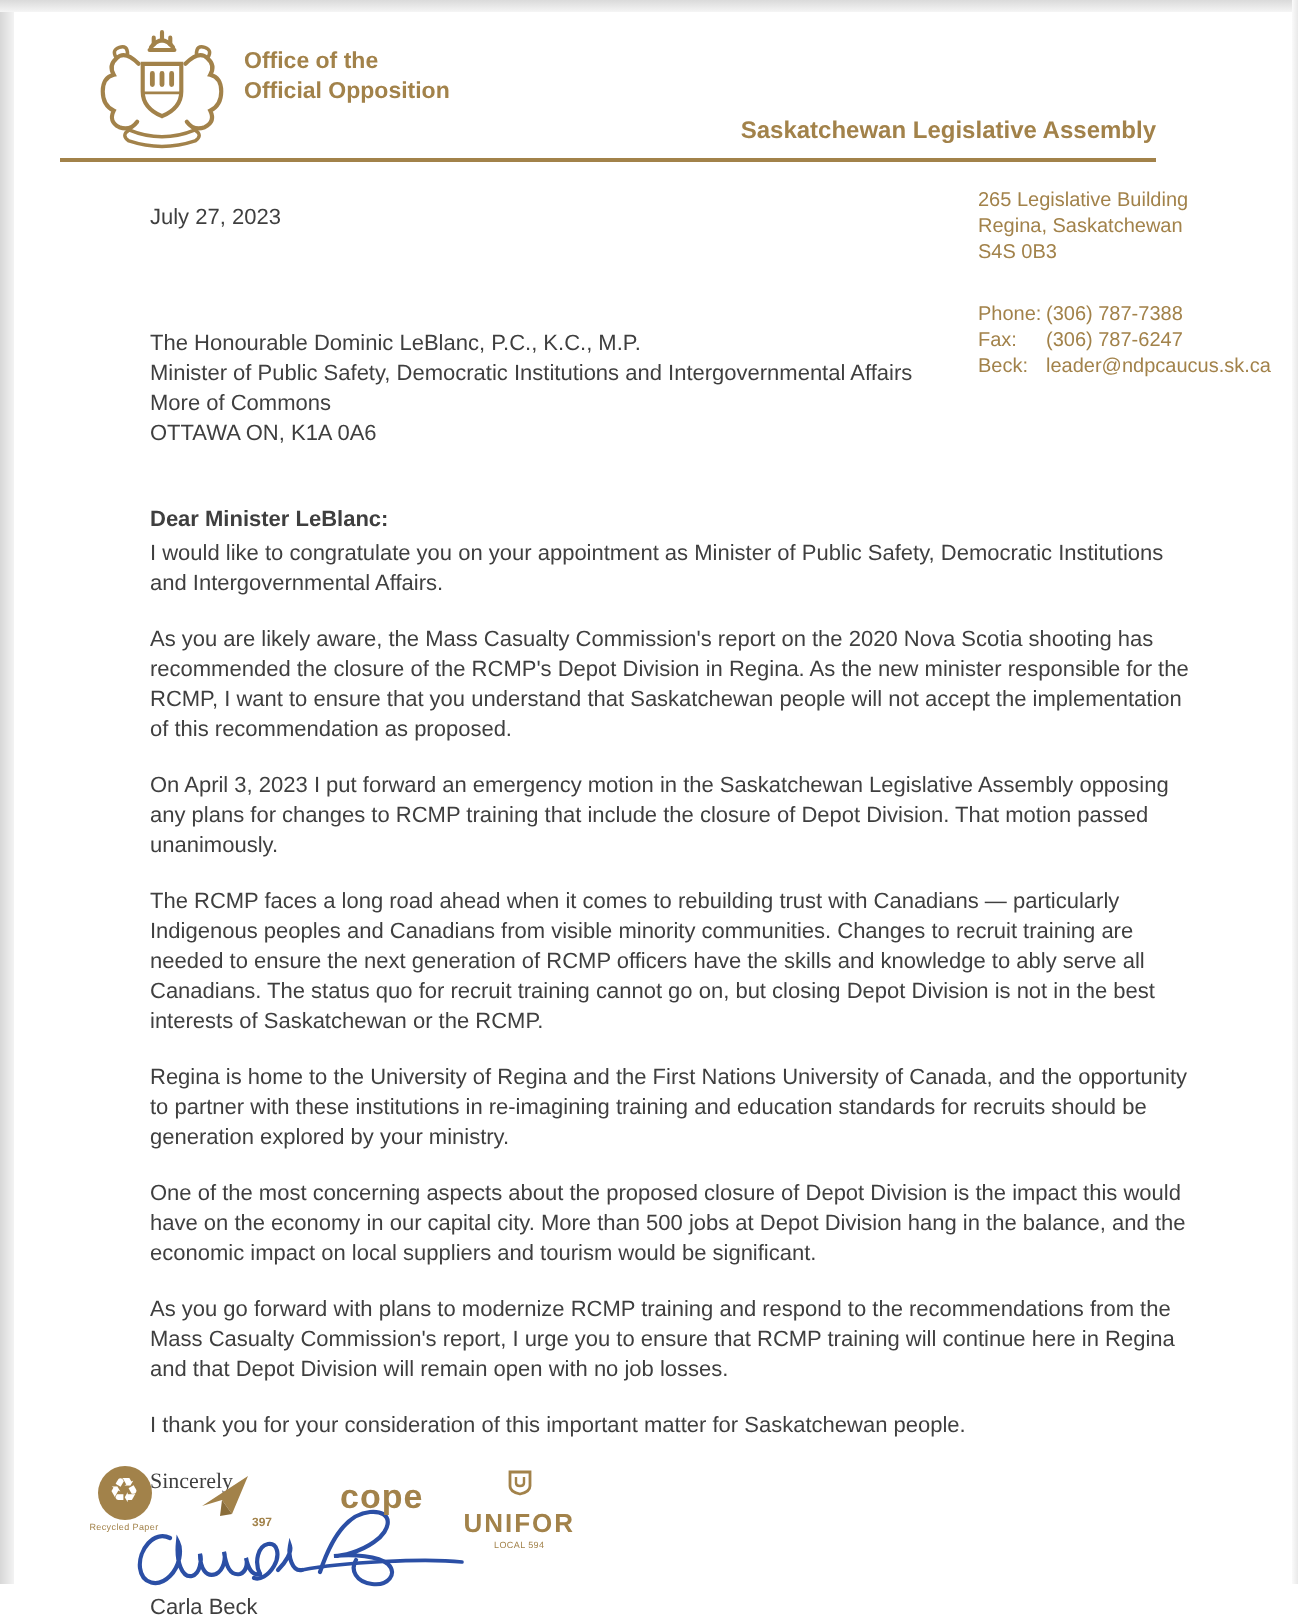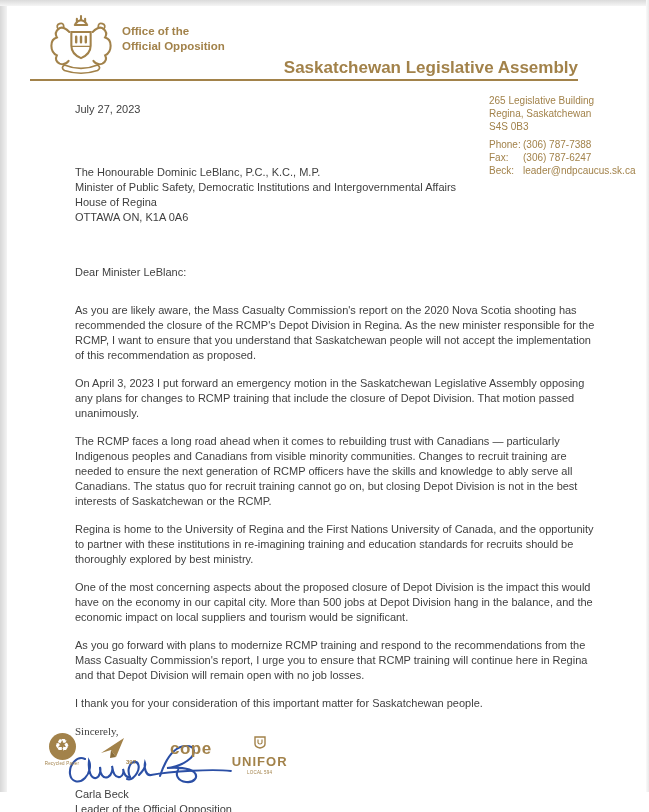--- a/index.html
+++ b/index.html
@@ -27,41 +27,41 @@
 
   
   .header { position: relative; height: 66px; }
   .crest { position: absolute; left: 46px; top: 1px; }
   .office-name {
     position: absolute; left: 122px; top: 11px;
     color: var(--gold); font-weight: bold; font-size: 11.5px; line-height: 1.3;
   }
   .assembly-title {
     position: absolute; right: 71px; top: 45px;
-    color: var(--gold); font-weight: bold; font-size: 17px;
+    color: var(--gold); font-weight: bold; font-size: 12px;
   }
   .gold-rule {
     margin: 0 0 0 30px; width: 548px; height: 2px;
     background: var(--gold); border: none;
   }
 
   
   .contact {
     position: absolute; left: 489px; top: 94px;
     color: var(--gold); font-size: 10px; line-height: 1.32;
   }
-  .contact .grp2 { margin-top: 4px; }
+  .contact .grp2 { margin-top: 17px; }
   .contact-row { display: flex; }
   .contact-row .lbl { width: 34px; }
 
   
   .letter-body { margin: 21px 0 0 75px; width: 524px; font-size: 11px; line-height: 15px; }
   .date-line { margin-bottom: 48px; }
-  .recipient { margin-bottom: 40px; }
-  .salutation { margin-bottom: 23px; }
+  .recipient { margin-bottom: 28px; }
+  .salutation { margin-bottom: 2px; font-weight: bold; }
   .letter-body p.para { margin: 0 0 13px 0; }
   .closing { margin-top: 1px; font-family: Liberation Serif, serif; }
 
   
   .signature-svg { display: block; margin: 2px 0 -6px -12px; }
   .signer-name { }
   .signer-title { }
 
   
   .footer-logos {
@@ -141,30 +141,31 @@
       </div>
     </div>
   </div>
 
   <div class="letter-body">
     <div class="date-line">July 27, 2023</div>
 
     <div class="recipient">
       <div>The Honourable Dominic LeBlanc, P.C., K.C., M.P.</div>
       <div>Minister of Public Safety, Democratic Institutions and Intergovernmental Affairs</div>
-      <div>House of Regina</div>
+      <div>More of Commons</div>
       <div>OTTAWA ON, K1A 0A6</div>
     </div>
 
     <div class="salutation">Dear Minister LeBlanc:</div>
 
+    <p class="para">I would like to congratulate you on your appointment as Minister of Public Safety, Democratic Institutions and Intergovernmental Affairs.</p>
     <p class="para">As you are likely aware, the Mass Casualty Commission's report on the 2020 Nova Scotia shooting has recommended the closure of the RCMP's Depot Division in Regina. As the new minister responsible for the RCMP, I want to ensure that you understand that Saskatchewan people will not accept the implementation of this recommendation as proposed.</p>
     <p class="para">On April 3, 2023 I put forward an emergency motion in the Saskatchewan Legislative Assembly opposing any plans for changes to RCMP training that include the closure of Depot Division. That motion passed unanimously.</p>
     <p class="para">The RCMP faces a long road ahead when it comes to rebuilding trust with Canadians — particularly Indigenous peoples and Canadians from visible minority communities. Changes to recruit training are needed to ensure the next generation of RCMP officers have the skills and knowledge to ably serve all Canadians. The status quo for recruit training cannot go on, but closing Depot Division is not in the best interests of Saskatchewan or the RCMP.</p>
-    <p class="para">Regina is home to the University of Regina and the First Nations University of Canada, and the opportunity to partner with these institutions in re-imagining training and education standards for recruits should be thoroughly explored by best ministry.</p>
+    <p class="para">Regina is home to the University of Regina and the First Nations University of Canada, and the opportunity to partner with these institutions in re-imagining training and education standards for recruits should be generation explored by your ministry.</p>
     <p class="para">One of the most concerning aspects about the proposed closure of Depot Division is the impact this would have on the economy in our capital city. More than 500 jobs at Depot Division hang in the balance, and the economic impact on local suppliers and tourism would be significant.</p>
     <p class="para">As you go forward with plans to modernize RCMP training and respond to the recommendations from the Mass Casualty Commission's report, I urge you to ensure that RCMP training will continue here in Regina and that Depot Division will remain open with no job losses.</p>
     <p class="para">I thank you for your consideration of this important matter for Saskatchewan people.</p>
 
     <div class="closing">Sincerely,</div>
 
     <svg class="signature-svg" width="195" height="52" viewBox="0 0 195 52">
       <g fill="none" stroke="#2b4fa5" stroke-width="2.1" stroke-linecap="round">
         <path d="M22,18 C14,14 6,24 7,33 C8,41 16,43 22,37 C27,32 28,24 26,20 C25,30 28,38 33,37 C37,36 38,29 37,26 C37,33 40,38 45,36 C49,34 50,28 49,25 C50,32 52,37 57,36 C60,35 61,31 60,28 C61,33 63,37 67,36"></path>
         <path d="M67,36 C64,30 66,22 71,21 C76,20 77,27 74,32 C71,37 67,39 64,38"></path>

